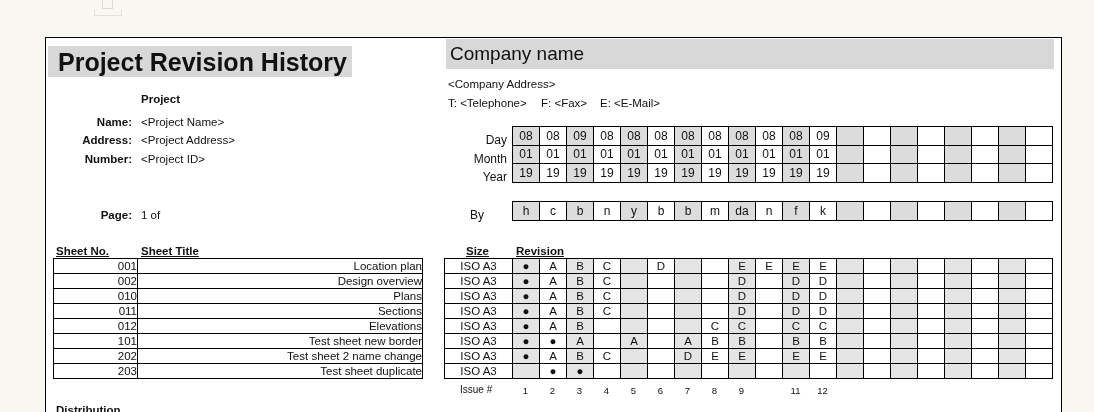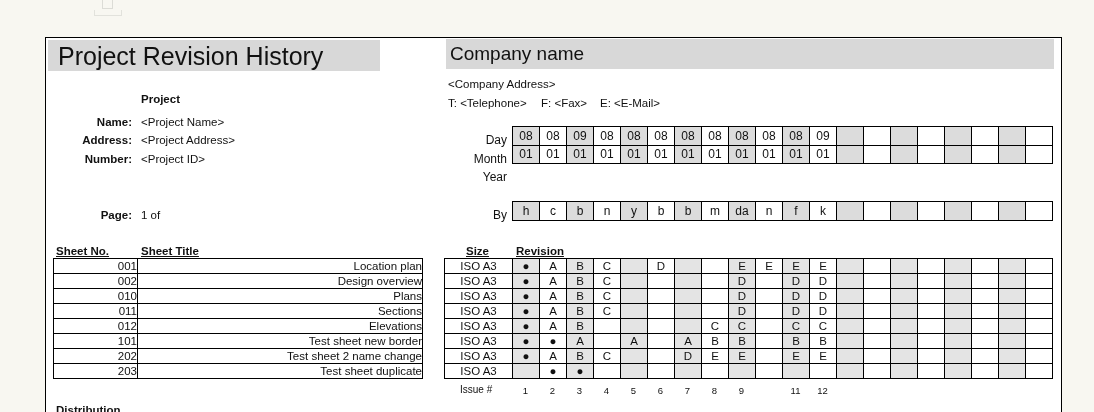--- a/index.html
+++ b/index.html
@@ -1,21 +1,21 @@
 <!DOCTYPE html>
 <html><head>
 <meta charset="utf-8">
 <style>
   * { box-sizing: border-box; margin: 0; padding: 0; }
   html, body { width: 1094px; height: 412px; overflow: hidden; background: #f8f7f1; font-family: "Liberation Sans", sans-serif; color: #111; }
   .ghost-icon { position: absolute; left: 94px; top: 0; width: 30px; height: 17px; }
   .ghost-icon .a { position:absolute; left:8px; top:0; width:11px; height:9px; border:1px solid #dcdcd6; border-top:none; }
   .ghost-icon .b { position:absolute; left:0; top:10px; width:28px; height:6px; border:1px solid #e2e2dc; border-top:none; }
   .page { position: absolute; left: 45px; top: 37px; width: 1017px; height: 400px; background: #fff; border: 1px solid #000; }
-  .title-bar { position: absolute; left: 2px; top: 2px; width: 332px; height: 31px; background: #d8d8d8; }
+  .title-bar { position: absolute; left: 2px; top: 8px; width: 304px; height: 31px; background: #d8d8d8; font-weight: bold; }
   .title { position: absolute; left: 10px; top: 2px; font-size: 25px; line-height: 28px; }
   .company-bar { position: absolute; left: 400px; top: 1px; width: 608px; height: 30px; background: #d8d8d8; }
   .company { position: absolute; left: 4px; top: 4px; font-size: 19px; line-height: 22px; }
   .txt { position: absolute; font-size: 11.5px; line-height: 14px; white-space: nowrap; }
   .bold { font-weight: bold; }
   .lbl { text-align: right; width: 80px; font-weight: bold; }
   .rlbl { position: absolute; font-size: 12px; text-align: right; width: 60px; }
   .grid { position: absolute; border-collapse: collapse; table-layout: fixed; }
   .grid td { border: 1px solid #000; width: 27px; height: 18.5px; text-align: center; font-size: 12px; padding: 0; line-height: 16px; }
   .grid td.sh { background: #dcdcdc; }
@@ -54,21 +54,21 @@
   <div class="txt lbl" style="left:6px;top:95px;">Address:</div>
   <div class="txt" style="left:95px;top:95px;">&lt;Project Address&gt;</div>
   <div class="txt lbl" style="left:6px;top:114px;">Number:</div>
   <div class="txt" style="left:95px;top:114px;">&lt;Project ID&gt;</div>
   <div class="txt lbl" style="left:6px;top:170px;">Page:</div>
   <div class="txt" style="left:95px;top:170px;">1 of</div>
 
   <div class="rlbl" style="left:401px;top:95px;">Day</div>
   <div class="rlbl" style="left:401px;top:114px;">Month</div>
   <div class="rlbl" style="left:401px;top:132px;">Year</div>
-  <div class="rlbl" style="left:401px;top:170px;">By</div>
+  <div class="rlbl" style="left:401px;top:170px;text-align:center;">By</div>
 
   <table class="grid" style="left:466px;top:88px;">
     <tbody>
       <tr>
           <td class="sh">08</td>
           <td>08</td>
           <td class="sh">09</td>
           <td>08</td>
           <td class="sh">08</td>
           <td>08</td>
@@ -102,20 +102,42 @@
           <td>01</td>
           <td class="sh"></td>
           <td></td>
           <td class="sh"></td>
           <td></td>
           <td class="sh"></td>
           <td></td>
           <td class="sh"></td>
           <td></td>
         </tr>
+      <tr>
+          <td class="sh">19</td>
+          <td>19</td>
+          <td class="sh">19</td>
+          <td>19</td>
+          <td class="sh">19</td>
+          <td>19</td>
+          <td class="sh">19</td>
+          <td>19</td>
+          <td class="sh">19</td>
+          <td>19</td>
+          <td class="sh">19</td>
+          <td>19</td>
+          <td class="sh"></td>
+          <td></td>
+          <td class="sh"></td>
+          <td></td>
+          <td class="sh"></td>
+          <td></td>
+          <td class="sh"></td>
+          <td></td>
+        </tr>
     </tbody>
   </table>
   <table class="grid" style="left:466px;top:163px;">
     <tbody>
         <tr>
           <td class="sh">h</td>
           <td>c</td>
           <td class="sh">b</td>
           <td>n</td>
           <td class="sh">y</td>

